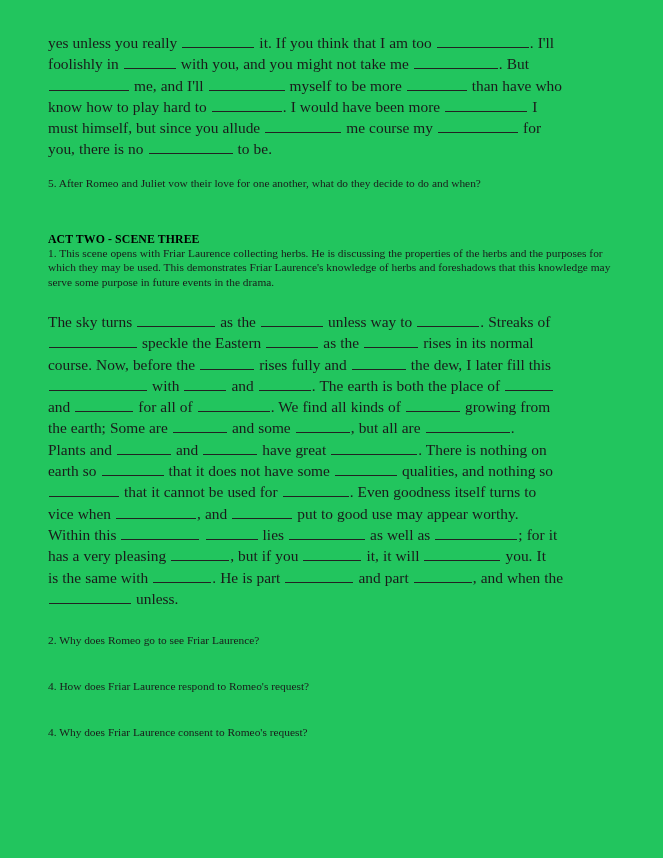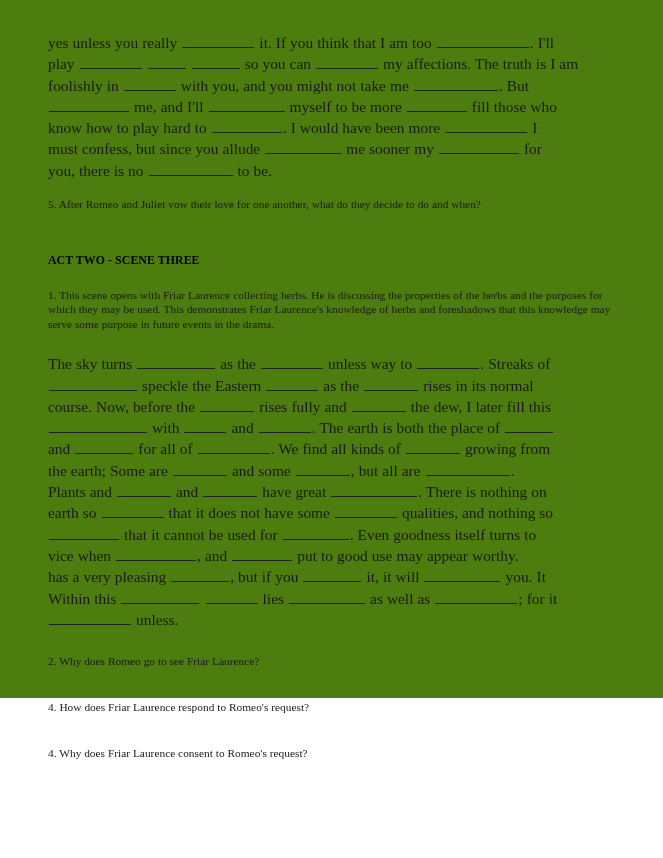--- a/index.html
+++ b/index.html
@@ -14,22 +14,22 @@
     position: relative;
     font-family: "Liberation Serif", "DejaVu Serif", serif;
     color: #000000;
     overflow: hidden;
   }
   .page {
     position: absolute;
     left: 0;
     top: 0;
     width: 663px;
-    height: 698px;
-    background: #4d7c0f;
+    height: 858px;
+    background: #22c55e;
   }
   .content {
     position: absolute;
     left: 48px;
     top: 32px;
     width: 576px;
   }
 
   
   .passage {
@@ -67,42 +67,40 @@
     line-height: 14px;
     color: #000;
     letter-spacing: 0.1px;
     font-family: Liberation Serif, serif;
   }
   .note {
     font-size: 11.4px;
     line-height: 14.4px;
     color: #1a1a1a;
     text-align: left;
-    margin-top: 21px;
   }
 
   .sp-q5      { height: 16px; }
   .sp-act     { height: 42px; }
   .sp-passage { height: 22px; }
   .sp-q2      { height: 24px; }
   .sp-gap     { height: 32px; }
 </style>
 </head>
 <body>
 
 <div class="page">
   <div class="content">
 
     <div class="passage">
         <span class="ln"><span>yes unless you really </span><span class="blank" style="width: 72px;"></span><span> it. If you think that I am too </span><span class="blank" style="width: 92px;"></span><span>. I'll</span></span>
-        <span class="ln"><span>play </span><span class="blank" style="width: 62px;"></span><span> </span><span class="blank" style="width: 38px;"></span><span> </span><span class="blank" style="width: 48px;"></span><span> so you can </span><span class="blank" style="width: 62px;"></span><span> my affections. The truth is I am</span></span>
         <span class="ln"><span>foolishly in </span><span class="blank" style="width: 52px;"></span><span> with you, and you might not take me </span><span class="blank" style="width: 84px;"></span><span>. But</span></span>
-        <span class="ln"><span class="blank" style="width: 80px;"></span><span> me, and I'll </span><span class="blank" style="width: 76px;"></span><span> myself to be more </span><span class="blank" style="width: 60px;"></span><span> fill those who</span></span>
+        <span class="ln"><span class="blank" style="width: 80px;"></span><span> me, and I'll </span><span class="blank" style="width: 76px;"></span><span> myself to be more </span><span class="blank" style="width: 60px;"></span><span> than have who</span></span>
         <span class="ln"><span>know how to play hard to </span><span class="blank" style="width: 70px;"></span><span>. I would have been more </span><span class="blank" style="width: 82px;"></span><span> I</span></span>
-        <span class="ln"><span>must confess, but since you allude </span><span class="blank" style="width: 76px;"></span><span> me sooner my </span><span class="blank" style="width: 80px;"></span><span> for</span></span>
+        <span class="ln"><span>must himself, but since you allude </span><span class="blank" style="width: 76px;"></span><span> me course my </span><span class="blank" style="width: 80px;"></span><span> for</span></span>
         <span class="ln"><span>you, there is no </span><span class="blank" style="width: 84px;"></span><span> to be.</span></span>
       </div>
 
     <div class="sp-q5"></div>
 
     <div class="question">5. After Romeo and Juliet vow their love for one another, what do they decide to do and when?</div>
 
     <div class="sp-act"></div>
 
     <div class="act-heading">ACT TWO - SCENE THREE</div>
@@ -115,22 +113,23 @@
         <span class="ln"><span>The sky turns </span><span class="blank" style="width: 78px;"></span><span> as the </span><span class="blank" style="width: 62px;"></span><span> unless way to </span><span class="blank" style="width: 62px;"></span><span>. Streaks of</span></span>
         <span class="ln"><span class="blank" style="width: 88px;"></span><span> speckle the Eastern </span><span class="blank" style="width: 52px;"></span><span> as the </span><span class="blank" style="width: 54px;"></span><span> rises in its normal</span></span>
         <span class="ln"><span>course. Now, before the </span><span class="blank" style="width: 54px;"></span><span> rises fully and </span><span class="blank" style="width: 54px;"></span><span> the dew, I later fill this</span></span>
         <span class="ln"><span class="blank" style="width: 98px;"></span><span> with </span><span class="blank" style="width: 42px;"></span><span> and </span><span class="blank" style="width: 52px;"></span><span>. The earth is both the place of </span><span class="blank" style="width: 48px;"></span></span>
         <span class="ln"><span>and </span><span class="blank" style="width: 58px;"></span><span> for all of </span><span class="blank" style="width: 72px;"></span><span>. We find all kinds of </span><span class="blank" style="width: 54px;"></span><span> growing from</span></span>
         <span class="ln"><span>the earth; Some are </span><span class="blank" style="width: 54px;"></span><span> and some </span><span class="blank" style="width: 54px;"></span><span>, but all are </span><span class="blank" style="width: 84px;"></span><span>.</span></span>
         <span class="ln"><span>Plants and </span><span class="blank" style="width: 54px;"></span><span> and </span><span class="blank" style="width: 54px;"></span><span> have great </span><span class="blank" style="width: 86px;"></span><span>. There is nothing on</span></span>
         <span class="ln"><span>earth so </span><span class="blank" style="width: 62px;"></span><span> that it does not have some </span><span class="blank" style="width: 62px;"></span><span> qualities, and nothing so</span></span>
         <span class="ln"><span class="blank" style="width: 70px;"></span><span> that it cannot be used for </span><span class="blank" style="width: 66px;"></span><span>. Even goodness itself turns to</span></span>
         <span class="ln"><span>vice when </span><span class="blank" style="width: 80px;"></span><span>, and </span><span class="blank" style="width: 60px;"></span><span> put to good use may appear worthy.</span></span>
+        <span class="ln"><span>Within this </span><span class="blank" style="width: 78px;"></span><span> </span><span class="blank" style="width: 52px;"></span><span> lies </span><span class="blank" style="width: 76px;"></span><span> as well as </span><span class="blank" style="width: 82px;"></span><span>; for it</span></span>
         <span class="ln"><span>has a very pleasing </span><span class="blank" style="width: 58px;"></span><span>, but if you </span><span class="blank" style="width: 58px;"></span><span> it, it will </span><span class="blank" style="width: 76px;"></span><span> you. It</span></span>
-        <span class="ln"><span>Within this </span><span class="blank" style="width: 78px;"></span><span> </span><span class="blank" style="width: 52px;"></span><span> lies </span><span class="blank" style="width: 76px;"></span><span> as well as </span><span class="blank" style="width: 82px;"></span><span>; for it</span></span>
+        <span class="ln"><span>is the same with </span><span class="blank" style="width: 58px;"></span><span>. He is part </span><span class="blank" style="width: 68px;"></span><span> and part </span><span class="blank" style="width: 58px;"></span><span>, and when the</span></span>
         <span class="ln"><span class="blank" style="width: 82px;"></span><span> unless.</span></span>
       </div>
 
     <div class="sp-q2"></div>
 
     <div class="question">2. Why does Romeo go to see Friar Laurence?</div>
 
     <div class="sp-gap"></div>
 
     <div class="question">4. How does Friar Laurence respond to Romeo's request?</div>

